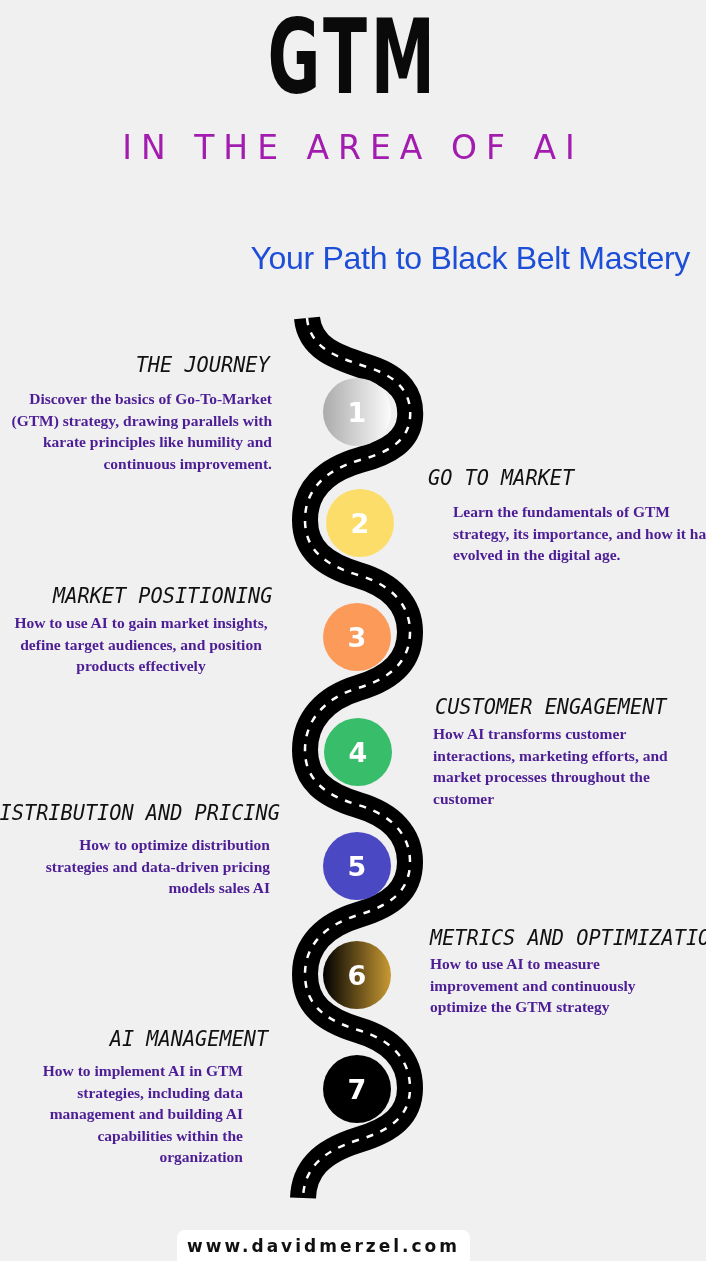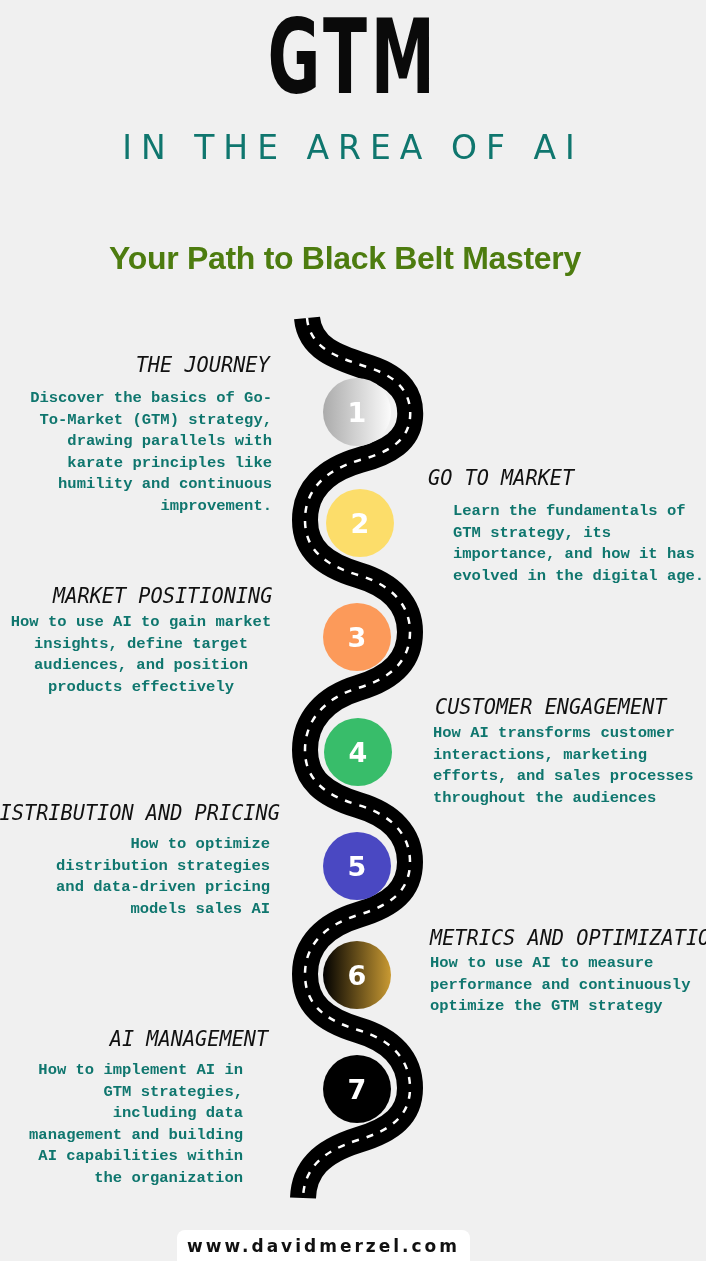--- a/index.html
+++ b/index.html
@@ -10,44 +10,44 @@
   }
   .title-main {
     position:absolute; left:0; width:706px; top:2px; text-align:center;
     font-family:"DejaVu Sans", sans-serif; font-weight:bold;
     font-size:104px; line-height:110px; letter-spacing:6px;
     transform:scaleX(0.62); transform-origin:center top; color:#0a0a0a;
   }
   .title-sub {
     position:absolute; left:0; width:706px; top:128px; text-align:center;
     font-family:"DejaVu Sans", sans-serif; font-size:33px; letter-spacing:9px;
-    line-height:40px; color:#0f766e; padding-left:0;
+    line-height:40px; color:#a21caf; padding-left:0;
   }
   .tagline {
-    position:absolute; left:0; width:690px; top:238px; text-align:center;
-    font-family:"Liberation Sans", sans-serif; font-weight:bold; font-size:32px;
-    line-height:40px; color:#4d7c0f; letter-spacing:-0.3px;
+    position:absolute; left:0; width:690px; top:238px; text-align:right;
+    font-family:"Liberation Sans", sans-serif; font-weight:normal; font-size:32px;
+    line-height:40px; color:#1d4ed8; letter-spacing:-0.3px;
   }
   svg.road { position:absolute; left:0; top:0; }
   .step-circle {
     position:absolute; width:68px; height:68px; border-radius:50%;
     display:flex; align-items:center; justify-content:center;
     color:#fff; font-family:"DejaVu Sans", sans-serif; font-weight:bold; font-size:27px;
   }
   .step-heading {
     position:absolute; font-family:"DejaVu Sans Mono", monospace;
     font-style:italic; font-size:22px; line-height:26px; color:#111;
     transform:scaleX(0.92);
     white-space:nowrap;
   }
   .step-heading.left { text-align:right; transform-origin:right center; }
   .step-heading.right { text-align:left; transform-origin:left center; }
   .step-desc {
-    position:absolute; font-family:Liberation Mono, monospace; font-weight:bold;
-    font-size:15.5px; line-height:21.5px; color:#0f766e;
+    position:absolute; font-family:Liberation Serif, serif; font-weight:bold;
+    font-size:15.5px; line-height:21.5px; color:#4c1d95;
   }
   .step-desc.left { text-align:right; }
   .step-desc.right { text-align:left; }
   .footer-pill {
     position:absolute; left:177px; top:1230px; width:293px; height:40px;
     background:#ffffff; border-radius:8px;
     text-align:center; font-family:"DejaVu Sans", sans-serif; font-weight:bold;
     font-size:17px; letter-spacing:3px; line-height:32px; color:#111;
   }
 </style>
@@ -97,33 +97,33 @@
 <div class="step-circle" style="left:323px; top:603px; background:#fc9a5a;">
   <span>3</span>
 </div>
 <div class="step-heading left" style="right:434px; top:583px;">MARKET POSITIONING</div>
 <div class="step-desc left" style="right:430px; top:612px; width:270px;text-align:center;">How to use AI to gain market insights, define target audiences, and position products effectively</div>
 
 <div class="step-circle" style="left:324px; top:718px; background:#38bd6a;">
   <span>4</span>
 </div>
 <div class="step-heading right" style="left:435px; top:694px;">CUSTOMER ENGAGEMENT</div>
-<div class="step-desc right" style="left:433px; top:723px; width:262px;">How AI transforms customer interactions, marketing efforts, and sales processes throughout the audiences</div>
+<div class="step-desc right" style="left:433px; top:723px; width:262px;">How AI transforms customer interactions, marketing efforts, and market processes throughout the customer</div>
 
 <div class="step-circle" style="left:323px; top:832px; background:#4a48c2;">
   <span>5</span>
 </div>
 <div class="step-heading left" style="right:426px; top:800px;">DISTRIBUTION AND PRICING</div>
 <div class="step-desc left" style="right:436px; top:834px; width:240px;">How to optimize  distribution strategies and data-driven pricing models sales AI</div>
 
 <div class="step-circle" style="left:323px; top:941px; background:linear-gradient(90deg,#000000,#c99a33);">
   <span>6</span>
 </div>
 <div class="step-heading right" style="left:430px; top:925px;">METRICS AND OPTIMIZATION</div>
-<div class="step-desc right" style="left:430px; top:953px; width:262px;"> How to use AI to measure performance and continuously optimize the GTM strategy</div>
+<div class="step-desc right" style="left:430px; top:953px; width:262px;"> How to use AI to measure improvement and continuously optimize the GTM strategy</div>
 
 <div class="step-circle" style="left:323px; top:1055px; background:#000000;">
   <span>7</span>
 </div>
 <div class="step-heading left" style="right:438px; top:1026px;">AI MANAGEMENT</div>
 <div class="step-desc left" style="right:463px; top:1060px; width:230px;">How to implement AI in GTM strategies, including data management and building AI capabilities within the organization</div>
 
 <div class="footer-pill">www.davidmerzel.com</div>
 
 </body></html>

